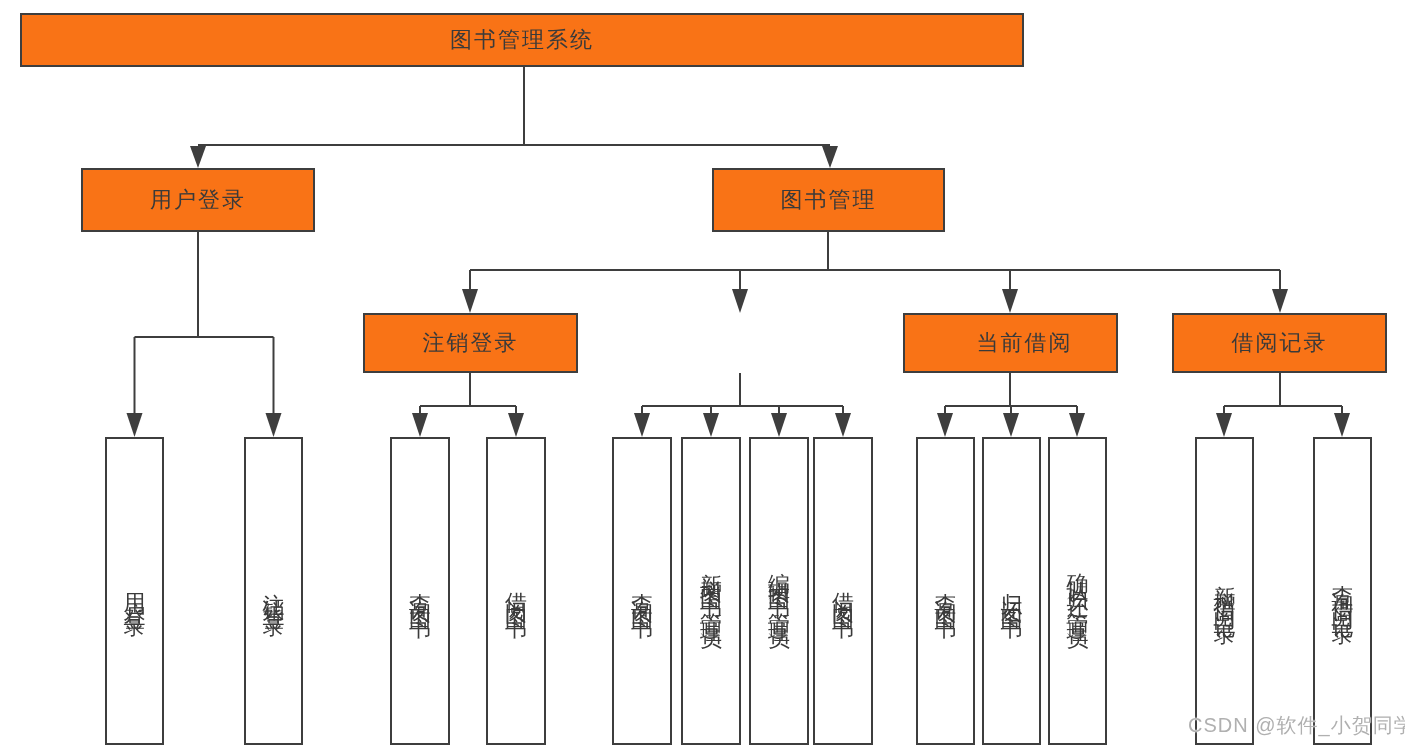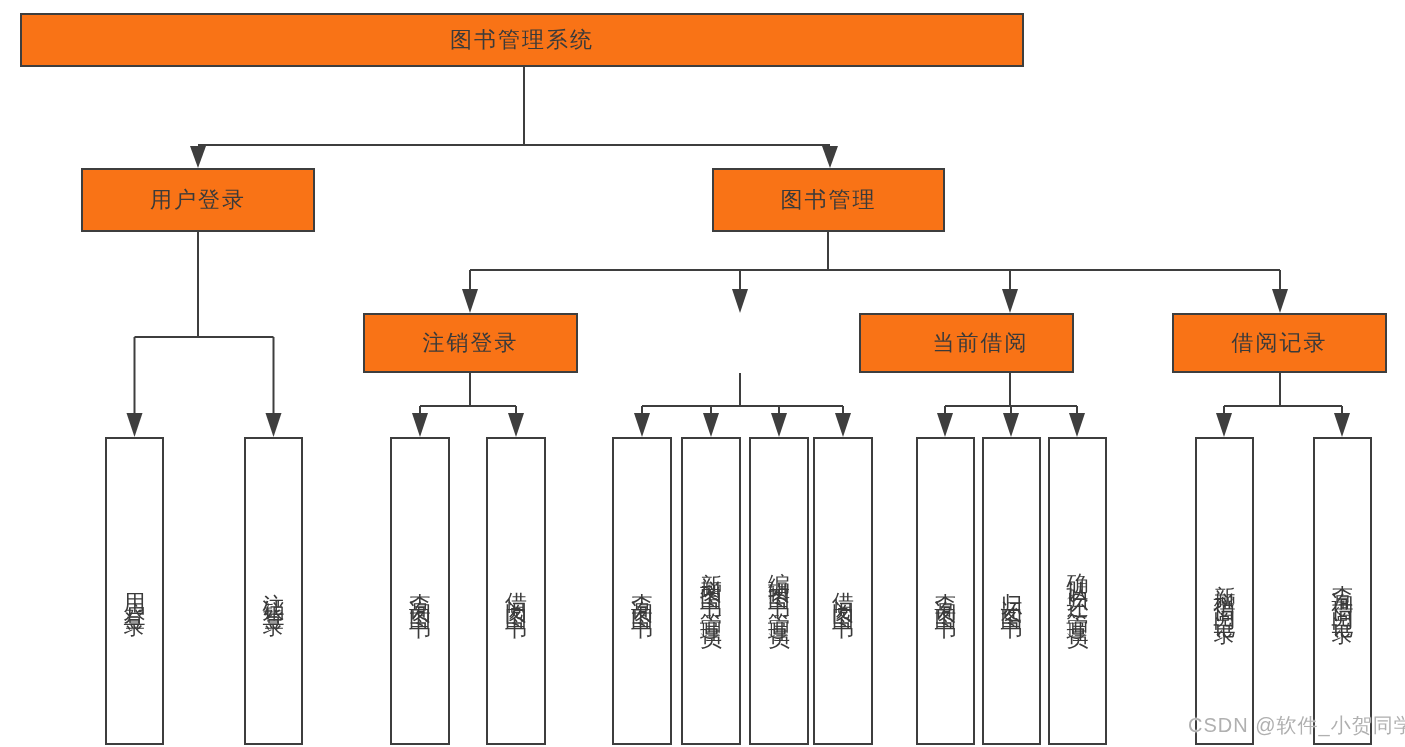--- a/index.html
+++ b/index.html
@@ -33,21 +33,21 @@
     font-size: 22px;
     letter-spacing: 2px;
     white-space: nowrap;
   }
   .node-root   { left: 20px;   top: 13px;  width: 1004px; height: 54px; }
   .node-l2a    { left: 81px;   top: 168px; width: 234px;  height: 64px; }
   .node-l2b    { left: 712px;  top: 168px; width: 233px;  height: 64px; }
   .node-l3     { top: 313px;   height: 60px; width: 215px; }
   .node-l3a    { left: 363px;  }
   .node-l3b    { left: 633px;  }
-  .node-l3c    { left: 859px; padding-left: 28px;  }
+  .node-l3c    { left: 903px; padding-left: 28px;  }
   .node-l3d    { left: 1172px; }
   .leaf {
     position: absolute;
     top: 437px;
     height: 308px;
     width: 60px;
     box-sizing: border-box;
     background: #ffffff;
     border: 2px solid #3e3e3e;
     display: flex;

